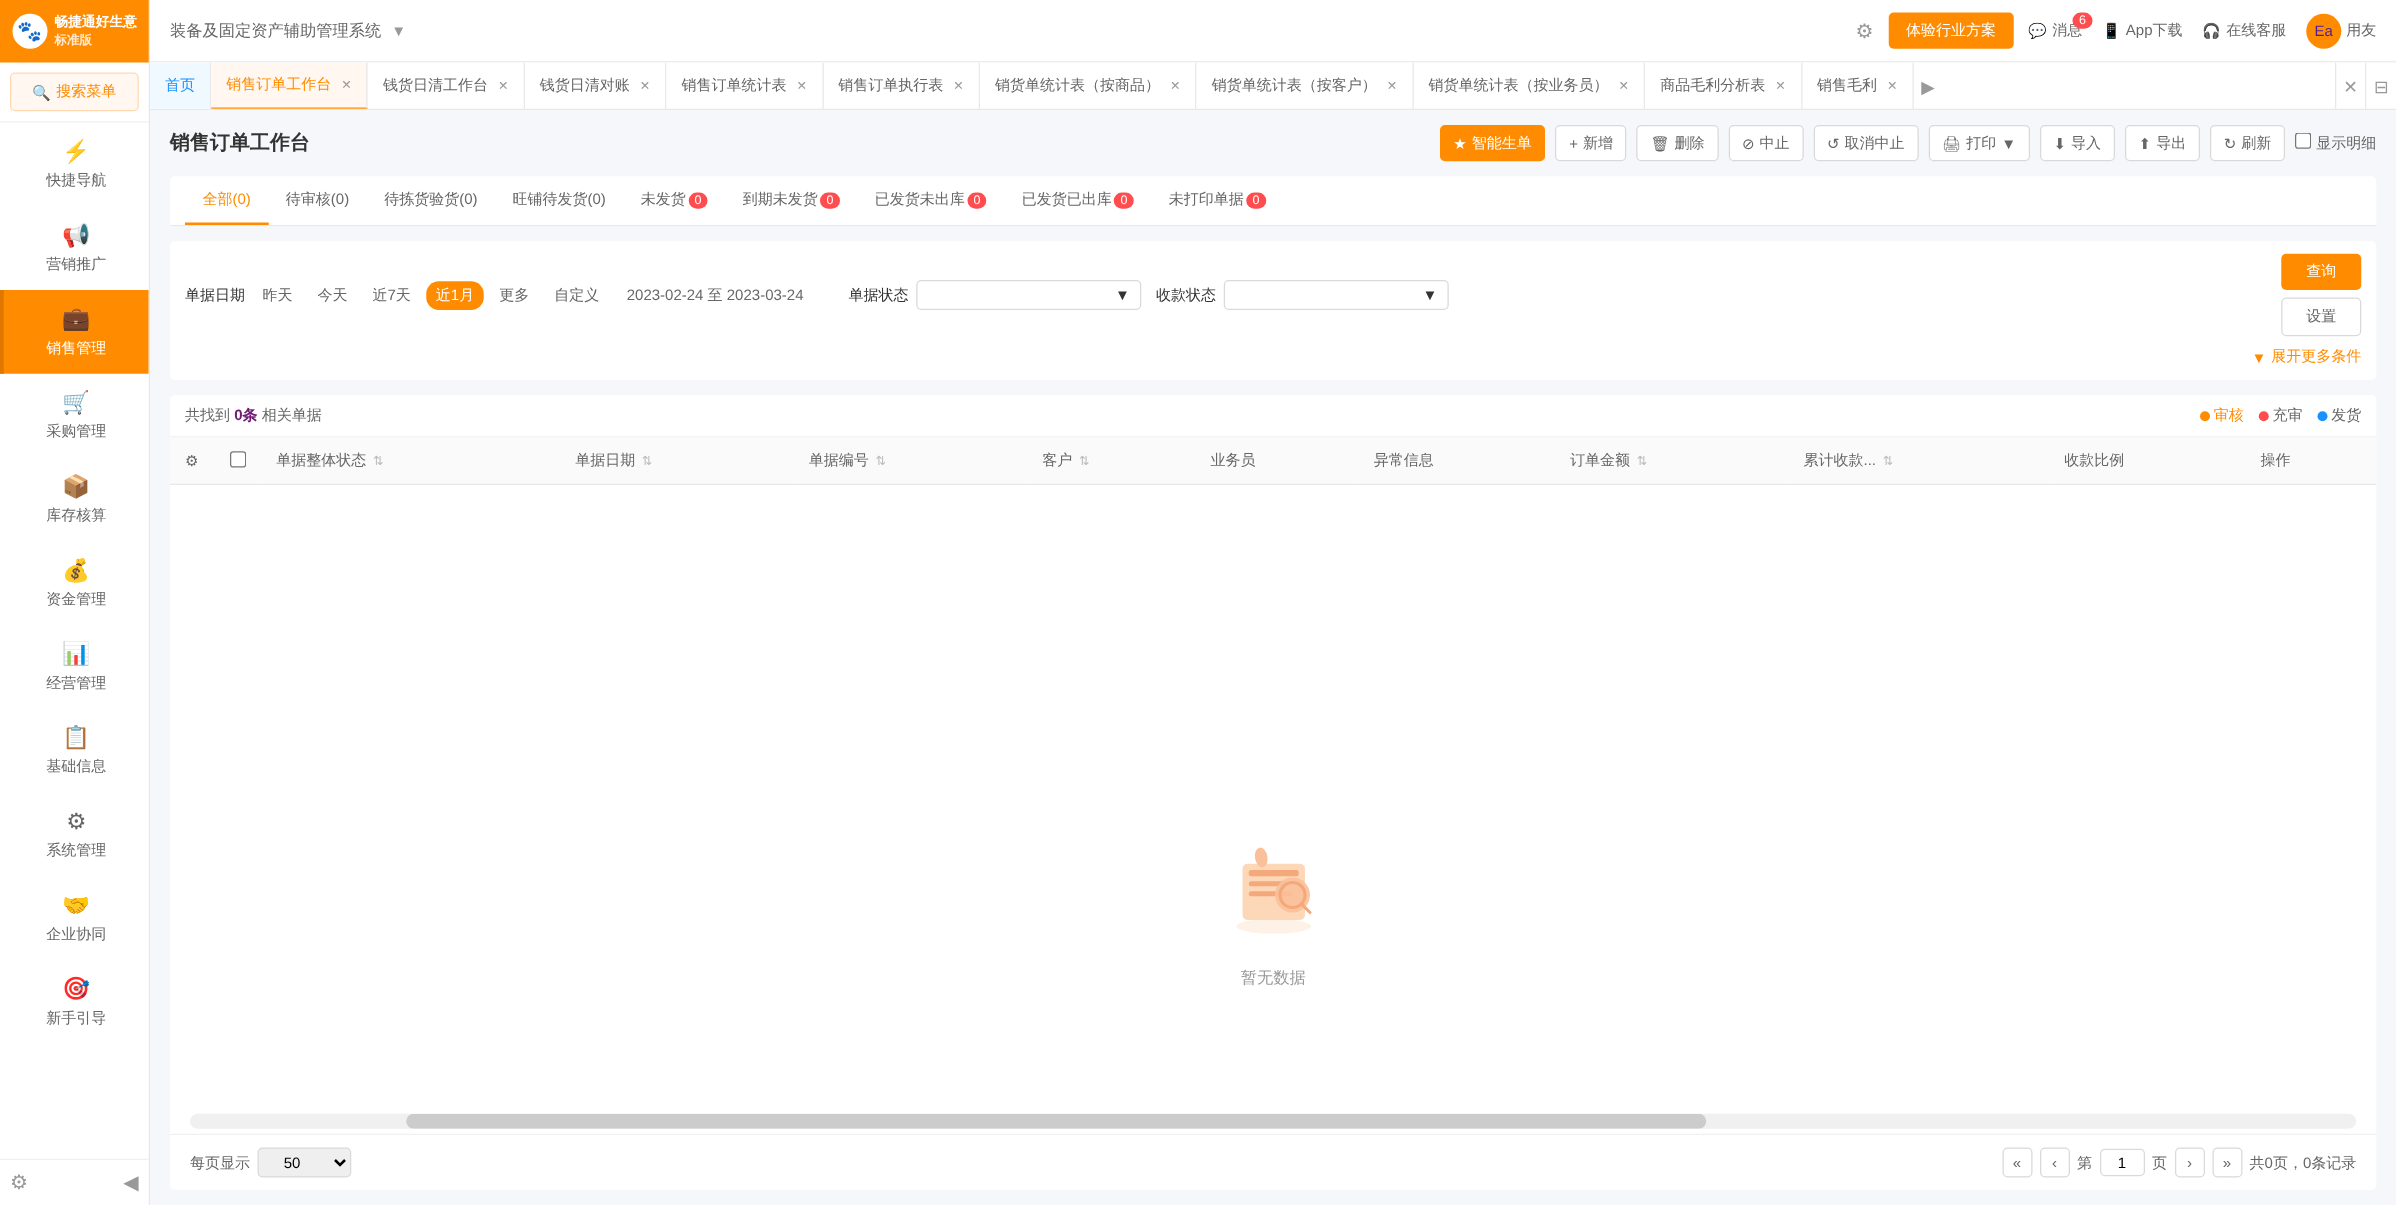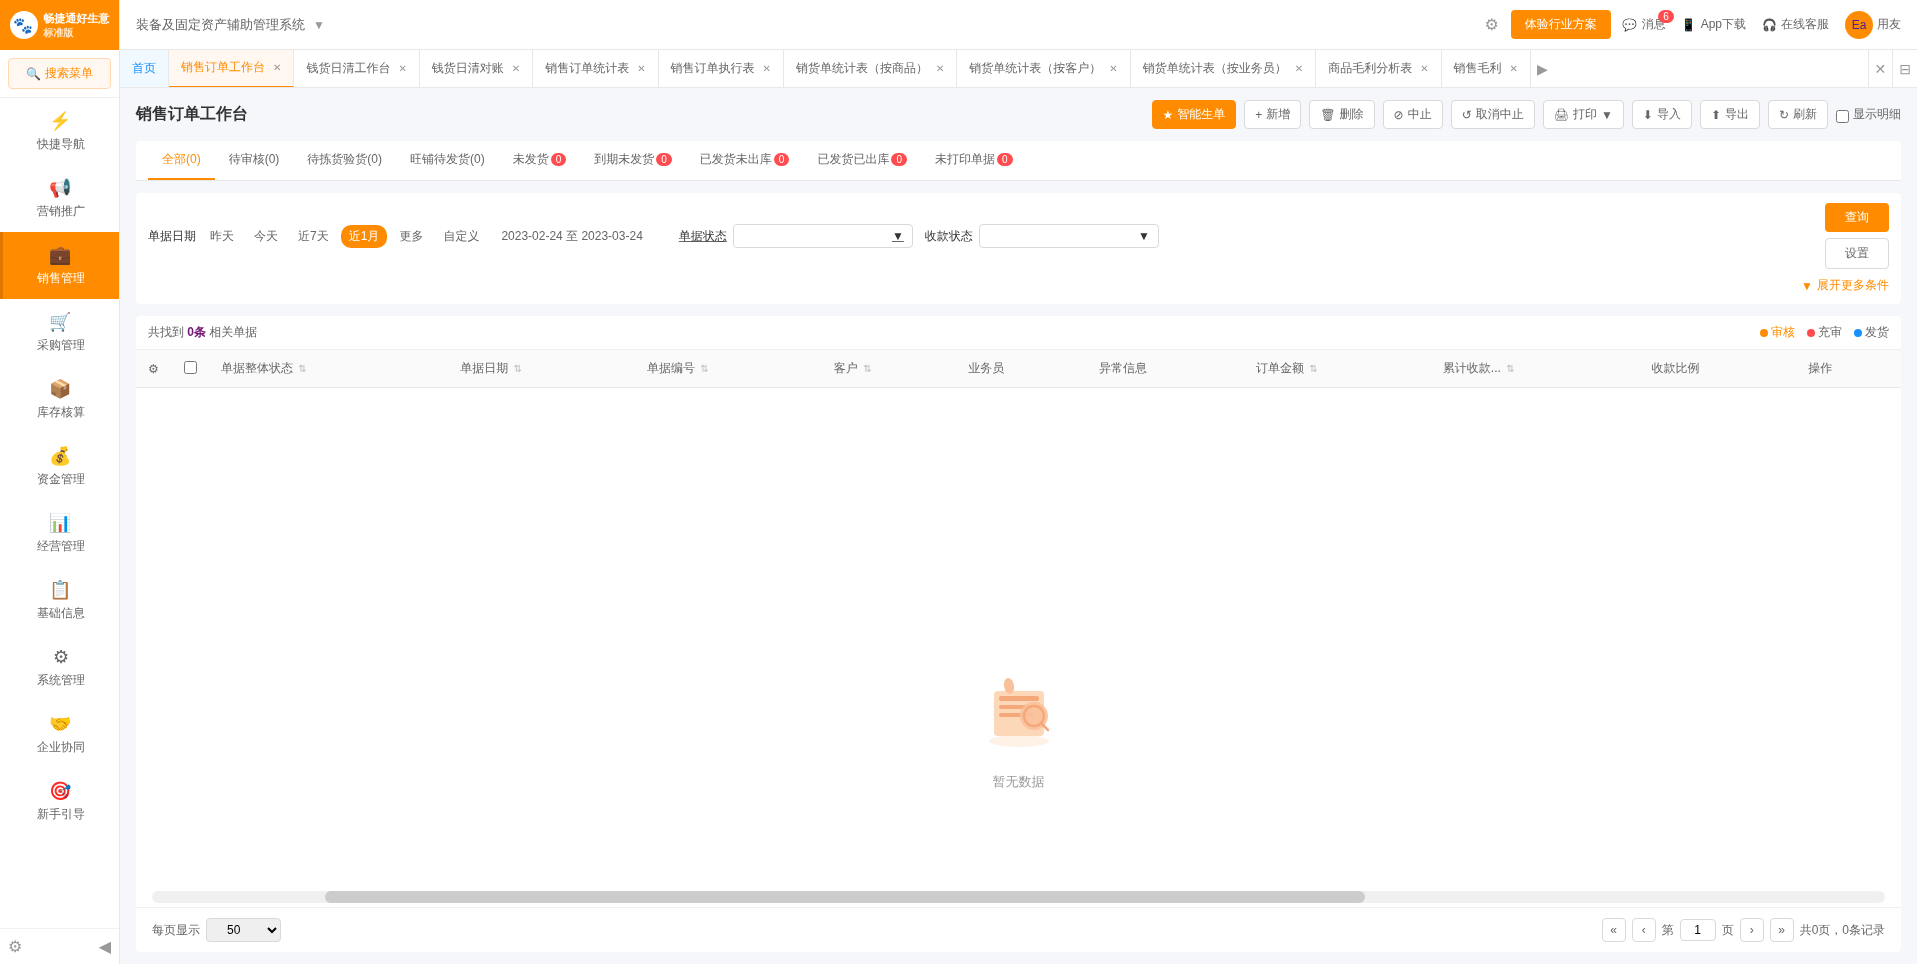--- a/index.html
+++ b/index.html
@@ -299,21 +299,21 @@
             <span>导入</span>
           </button>
           <button class="action-btn">
             <span>⬆</span>
             <span>导出</span>
           </button>
           <button class="action-btn">
             <span>↻</span>
             <span>刷新</span>
           </button>
-          <label style="display:flex;align-items:flex-end;gap:4px;font-size:12px;color:#666;cursor:pointer;">
+          <label style="display:flex;align-items:flex-start;gap:4px;font-size:12px;color:#666;cursor:pointer;">
             <input type="checkbox" style="">
             <span>显示明细</span>
           </label>
         </div>
       </div>
 
       <div class="sub-tabs">
         <div class="sub-tab active">全部(0)</div>
         <div class="sub-tab">待审核(0)</div>
         <div class="sub-tab">待拣货验货(0)</div>
@@ -332,21 +332,21 @@
             <div class="filter-date-options">
               <span class="filter-date-btn">昨天</span>
               <span class="filter-date-btn">今天</span>
               <span class="filter-date-btn">近7天</span>
               <span class="filter-date-btn active">近1月</span>
               <span class="filter-date-btn">更多</span>
               <span class="filter-date-btn">自定义</span>
             </div>
             <span class="filter-date-range">2023-02-24 至 2023-03-24</span>
           </div>
-          <div class="filter-item" style="margin-left:24px;text-decoration:underline;">
+          <div class="filter-item" style="margin-left:24px;">
             <span class="filter-label">单据状态</span>
             <div class="filter-select" style="min-width:180px;">
               <span></span>
               <span>▼</span>
             </div>
           </div>
           <div class="filter-item">
             <span class="filter-label">收款状态</span>
             <div class="filter-select" style="min-width:180px;">
               <span></span>

